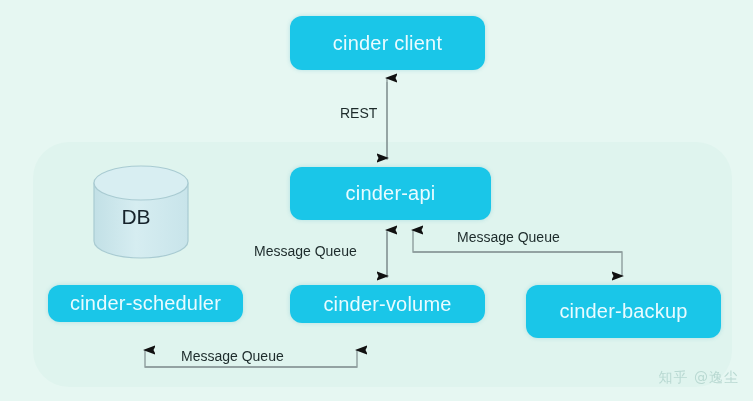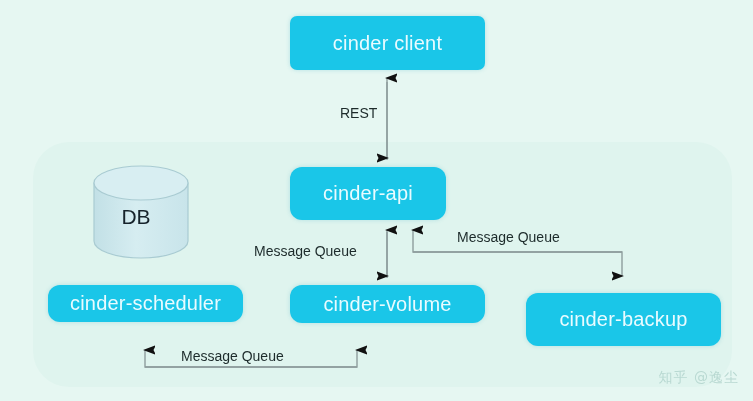--- a/index.html
+++ b/index.html
@@ -33,25 +33,25 @@
     display: flex;
     align-items: center;
     justify-content: center;
     color: #e9fbff;
     font-size: 20px;
     font-family: "Liberation Sans", sans-serif;
     letter-spacing: 0.2px;
     box-shadow: 0 0 4px rgba(120, 200, 210, 0.45);
     z-index: 3;
   }
-  #node-cinder-client { left: 290px; top: 16px;  width: 195px; height: 54px; border-radius: 7px; }
-  #node-cinder-api    { left: 290px; top: 167px; width: 156px; height: 53px; }
+  #node-cinder-client { left: 290px; top: 16px;  width: 195px; height: 54px; }
+  #node-cinder-api    { left: 290px; top: 167px; width: 201px; height: 53px; }
   #node-cinder-scheduler { left: 48px;  top: 285px; width: 195px; height: 37px; }
   #node-cinder-volume    { left: 290px; top: 285px; width: 195px; height: 38px; text-align: right; }
-  #node-cinder-backup    { left: 526px; top: 293px; width: 195px; height: 53px; }
+  #node-cinder-backup    { left: 526px; top: 285px; width: 195px; height: 53px; }
 
   .edge-label {
     position: absolute;
     font-family: "Liberation Sans", sans-serif;
     font-size: 14px;
     color: #1d2b2b;
     white-space: nowrap;
     z-index: 4;
   }
   #label-rest         { left: 340px; top: 105px; }

